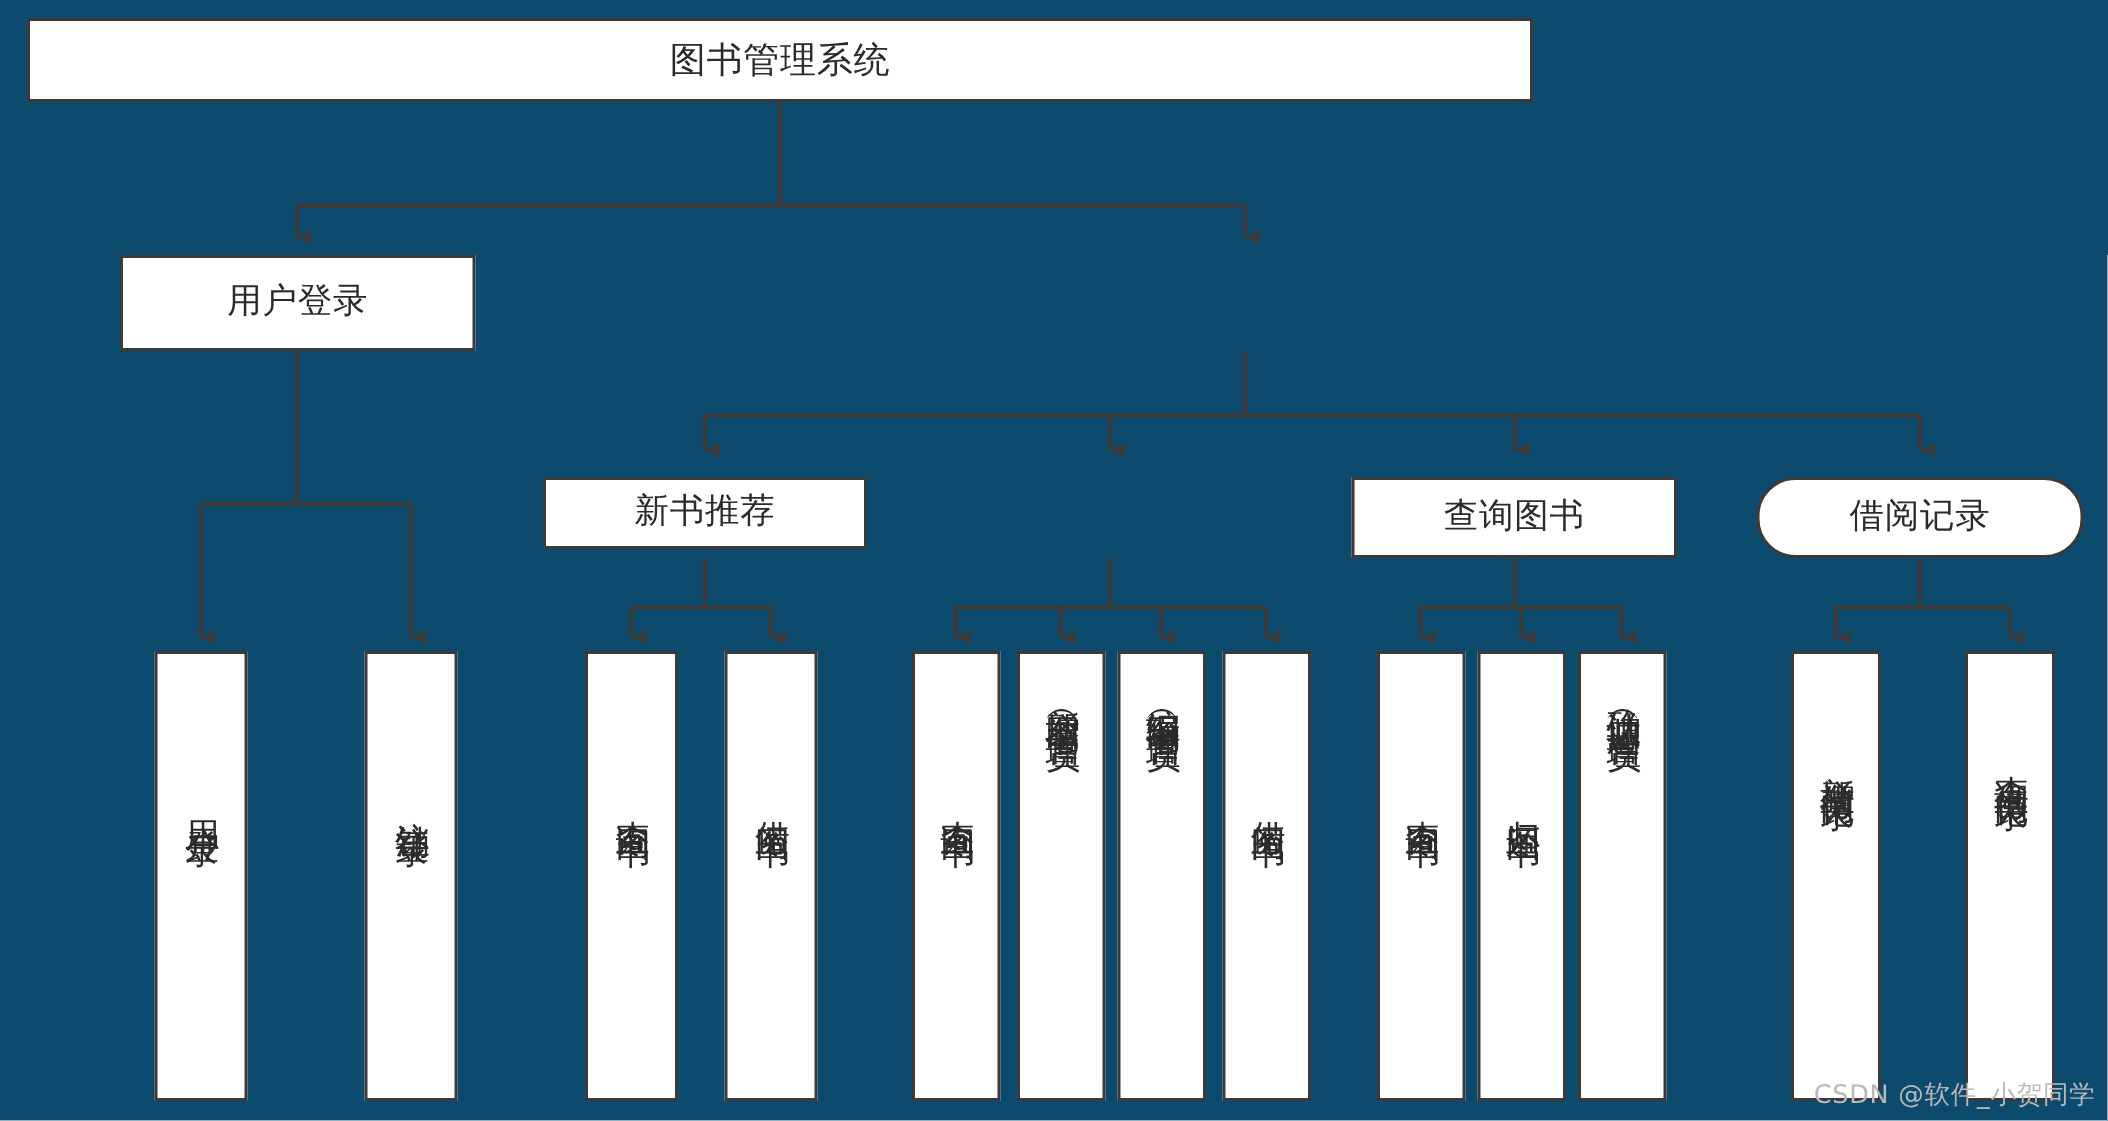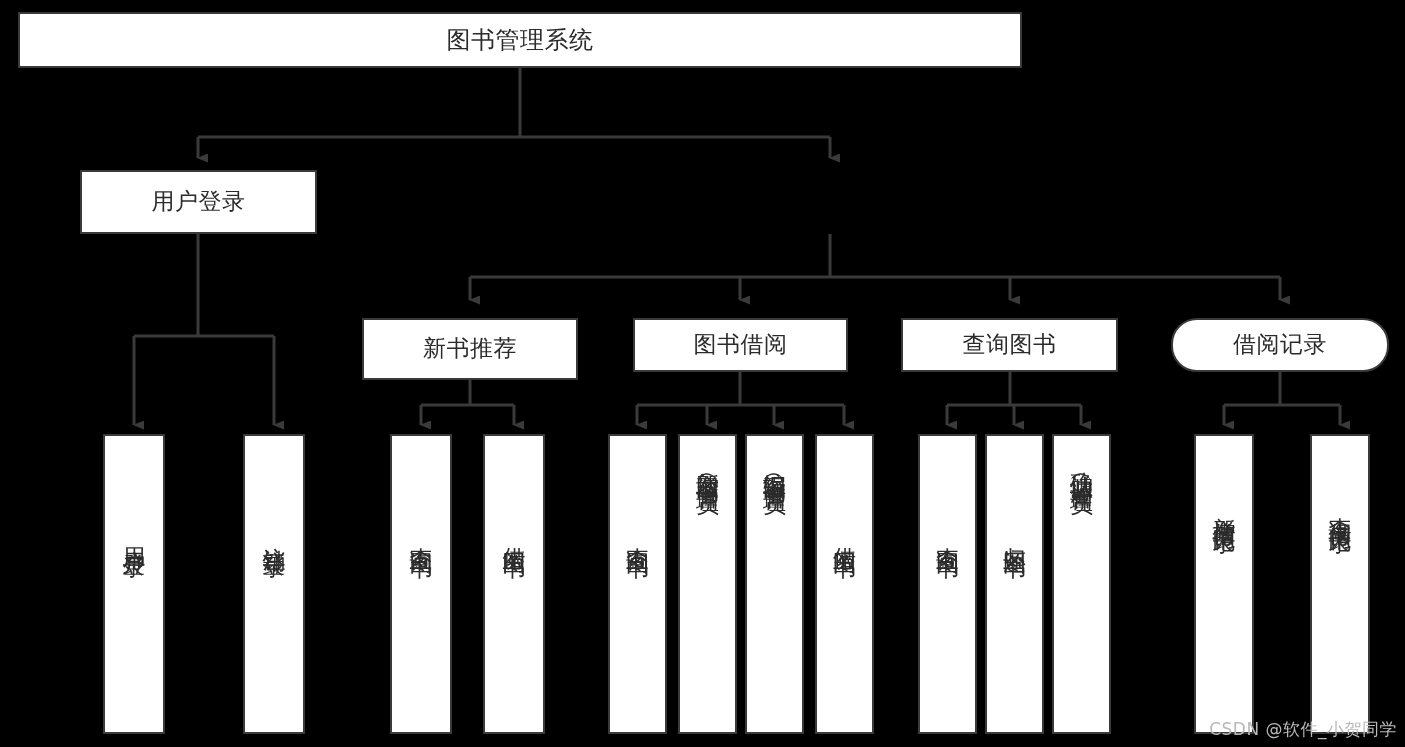--- a/index.html
+++ b/index.html
@@ -8,21 +8,21 @@
     padding: 0;
     background: #ffffff;
   }
   body {
     font-family: "DejaVu Sans", "Liberation Sans", sans-serif;
   }
   #diagram-root {
     position: relative;
     width: 1405px;
     height: 747px;
-    background: #000000;
+    background: #0c4a6e;
     overflow: hidden;
   }
   #edges-layer {
     position: absolute;
     left: 0;
     top: 0;
     width: 1405px;
     height: 747px;
     pointer-events: none;
   }
@@ -138,25 +138,22 @@
   </svg>
 
   <div class="node root horizontal" style="left:18px; top:12px; width:1004px; height:56px;">
     <span class="node-label">图书管理系统</span>
   </div>
 
   <div class="node horizontal" style="left:80px; top:170px; width:237px; height:64px;">
     <span class="node-label">用户登录</span>
   </div>
 
-  <div class="node horizontal" style="left:362px; top:318px; width:216px; height:62px;">
+  <div class="node horizontal" style="left:362px; top:318px; width:216px; height:48px;">
     <span class="node-label">新书推荐</span>
-  </div>
-  <div class="node horizontal" style="left:633px; top:318px; width:215px; height:54px;">
-    <span class="node-label">图书借阅</span>
   </div>
   <div class="node horizontal" style="left:901px; top:318px; width:217px; height:54px;">
     <span class="node-label">查询图书</span>
   </div>
   <div class="node horizontal" style="left:1171px; top:318px; width:218px; height:54px;border-radius:26px;">
     <span class="node-label">借阅记录</span>
   </div>
 
   <div class="node vertical mid" style="left:103px; top:434px; width:62px; height:300px;">
     <span class="node-label">用户登录</span>

